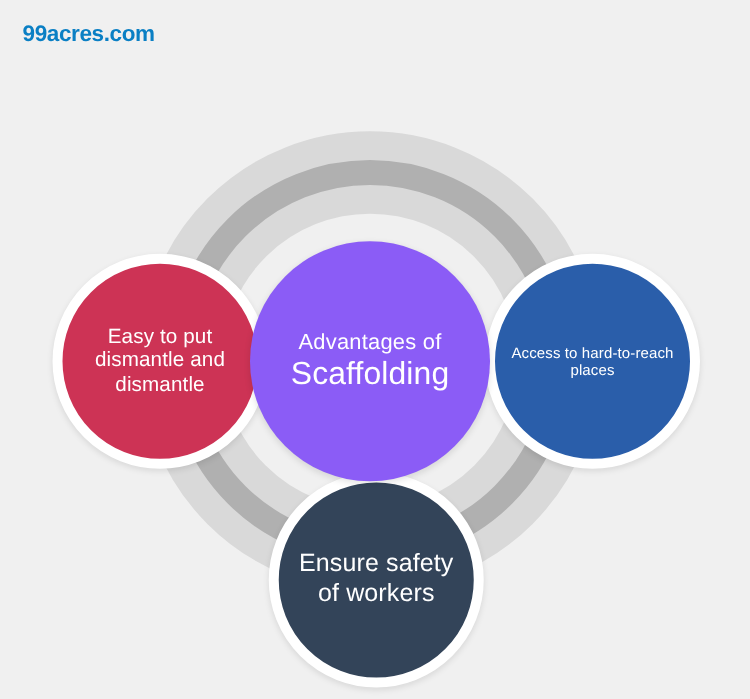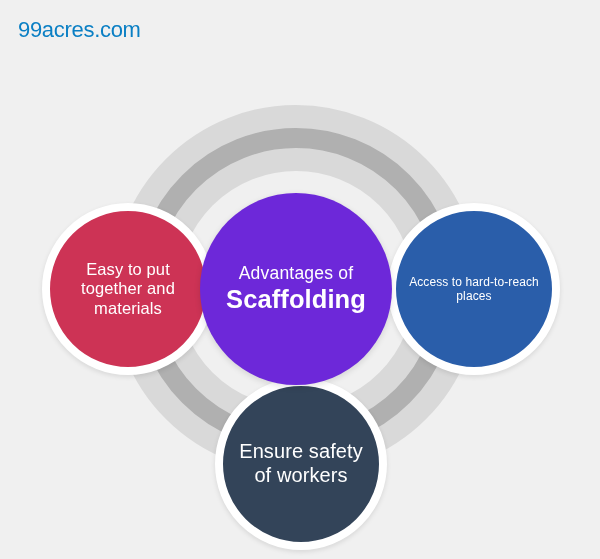--- a/index.html
+++ b/index.html
@@ -21,22 +21,22 @@
     top: 0;
     width: 600px;
     height: 559px;
   }
 
   
   #brand-logo {
     position: absolute;
     left: 18px;
     top: 17px;
-    font-size: 22px;
-    font-weight: normal;
+    font-size: 18px;
+    font-weight: bold;
     color: #0a7fc4;
     letter-spacing: -0.3px;
     white-space: nowrap;
     z-index: 40;
   }
 
   
   #ring-layer {
     position: absolute;
     left: 0;
@@ -110,21 +110,21 @@
     box-shadow: 0 2px 6px rgba(0,0,0,0.12);
   }
   #center-line-1 {
     font-size: 17.5px;
     font-weight: 300;
     letter-spacing: 0.2px;
     line-height: 1.3;
   }
   #center-line-2 {
     font-size: 25.5px;
-    font-weight: bold;
+    font-weight: normal;
     letter-spacing: 0.1px;
     line-height: 1.25;
   }
 </style>
 </head>
 <body>
 
 <div id="infographic">
 
   <div id="brand-logo">99acres.com</div>
@@ -137,21 +137,21 @@
 
   <div class="node-circle outer-node" id="node-right" style="background:#2a5eaa;">
     <span class="node-label">Access to hard-to-reach places</span>
   </div>
 
   <div class="node-circle outer-node" id="node-bottom" style="background:#334459;">
     <span class="node-label">Ensure safety of workers</span>
   </div>
 
   <div class="node-circle outer-node" id="node-left" style="background:#cd3355;">
-    <span class="node-label">Easy to put together and materials</span>
+    <span class="node-label">Easy to put dismantle and dismantle</span>
   </div>
 
-  <div class="node-circle" id="node-center" style="background:#6d28d9;">
+  <div class="node-circle" id="node-center" style="background:#8b5cf6;">
     <span id="center-line-1">Advantages of</span>
     <span id="center-line-2">Scaffolding</span>
   </div>
 
 </div>
 
 </body></html>

